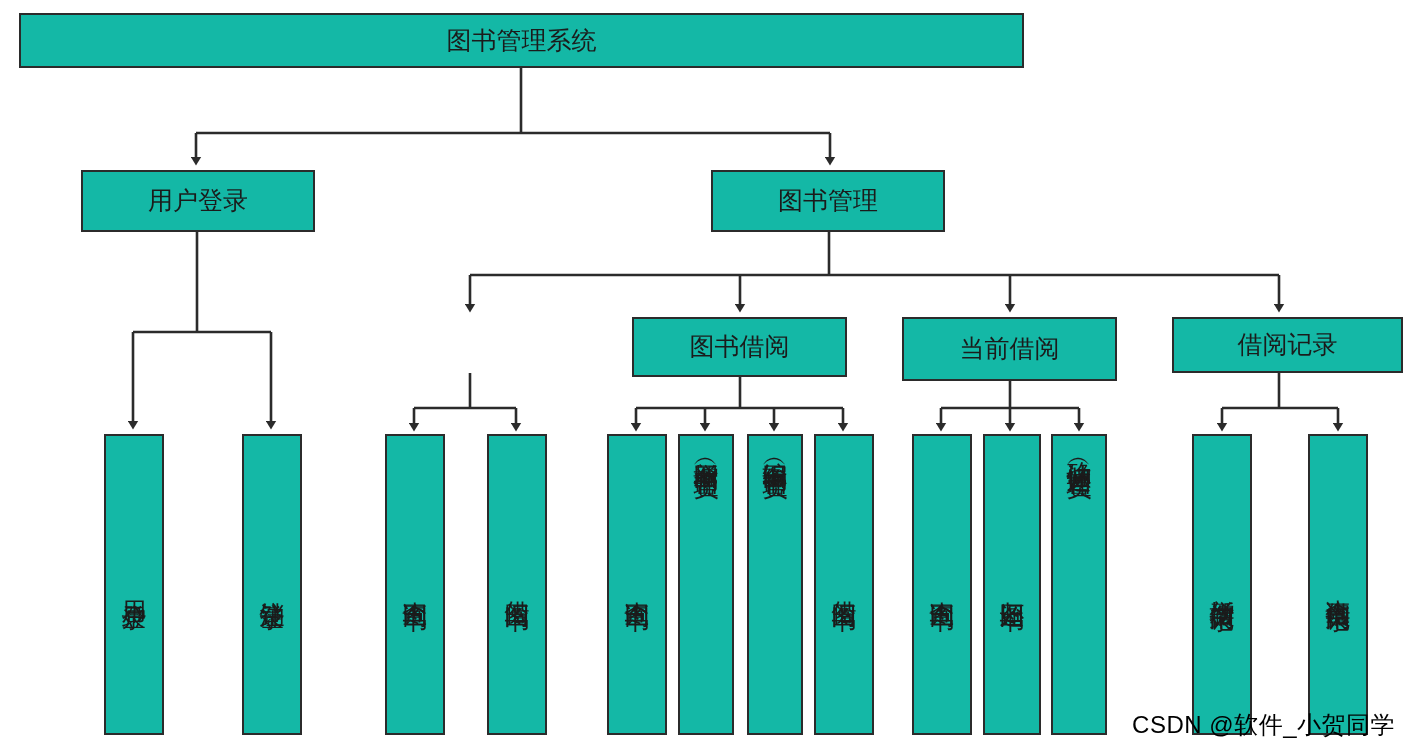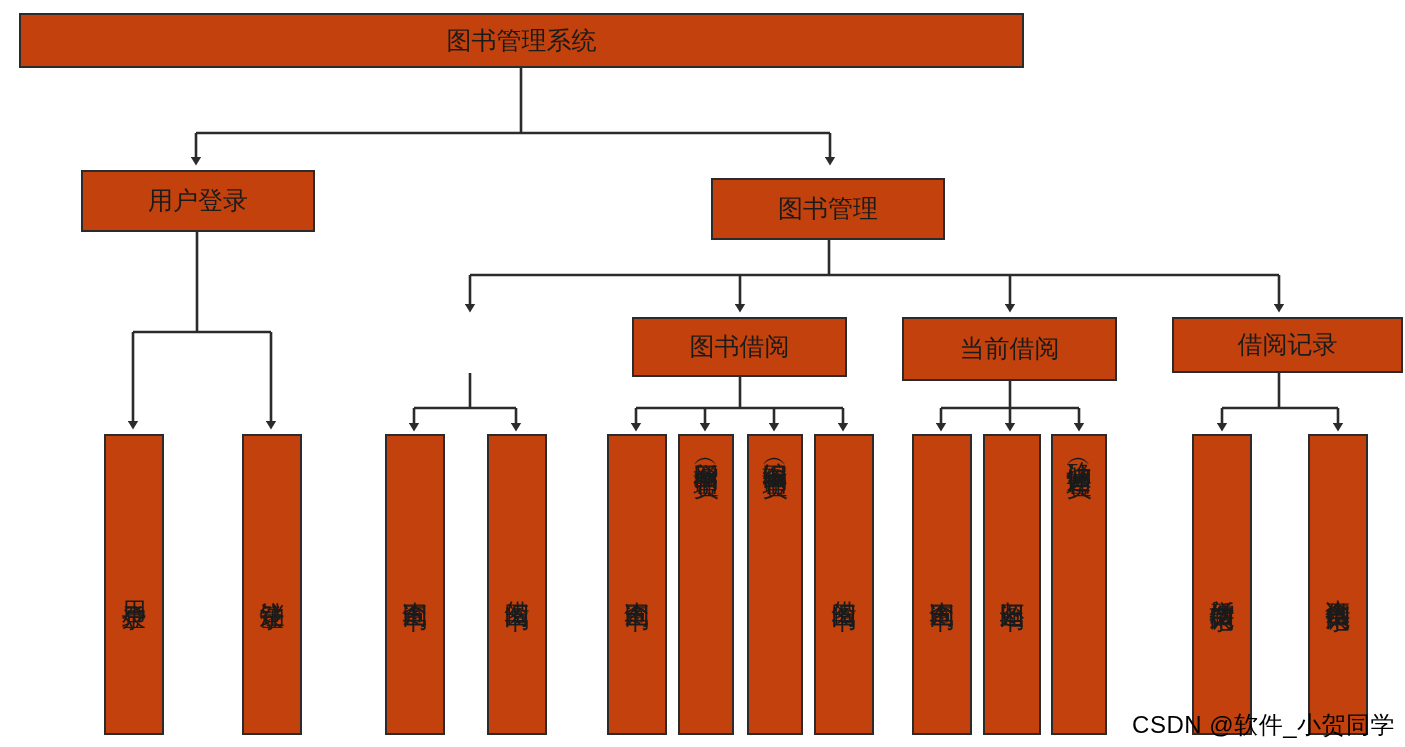--- a/index.html
+++ b/index.html
@@ -21,21 +21,21 @@
     position: absolute;
     left: 0;
     top: 0;
     width: 1405px;
     height: 747px;
     pointer-events: none;
   }
   .node {
     position: absolute;
     box-sizing: border-box;
-    background: #c2410c;
+    background: #14b8a6;
     border: 2px solid #2b2b2b;
     display: flex;
     align-items: center;
     justify-content: center;
     color: #1b1b1b;
   }
   .node .label {
     text-align: center;
     line-height: 1.18;
     white-space: nowrap;
@@ -130,21 +130,21 @@
     </g>
   </svg>
 
   <div class="node root horiz" style="left:19px; top:13px; width:1005px; height:55px;">
     <span class="label">图书管理系统</span>
   </div>
 
   <div class="node horiz" style="left:81px; top:170px; width:234px; height:62px;">
     <span class="label">用户登录</span>
   </div>
-  <div class="node horiz" style="left:711px; top:170px; width:234px; height:62px;margin-top:8px;">
+  <div class="node horiz" style="left:711px; top:170px; width:234px; height:62px;">
     <span class="label">图书管理</span>
   </div>
 
   <div class="node horiz" style="left:632px; top:317px; width:215px; height:60px;">
     <span class="label">图书借阅</span>
   </div>
   <div class="node horiz" style="left:902px; top:317px; width:215px; height:64px;">
     <span class="label">当前借阅</span>
   </div>
   <div class="node horiz" style="left:1172px; top:317px; width:231px; height:56px;">

